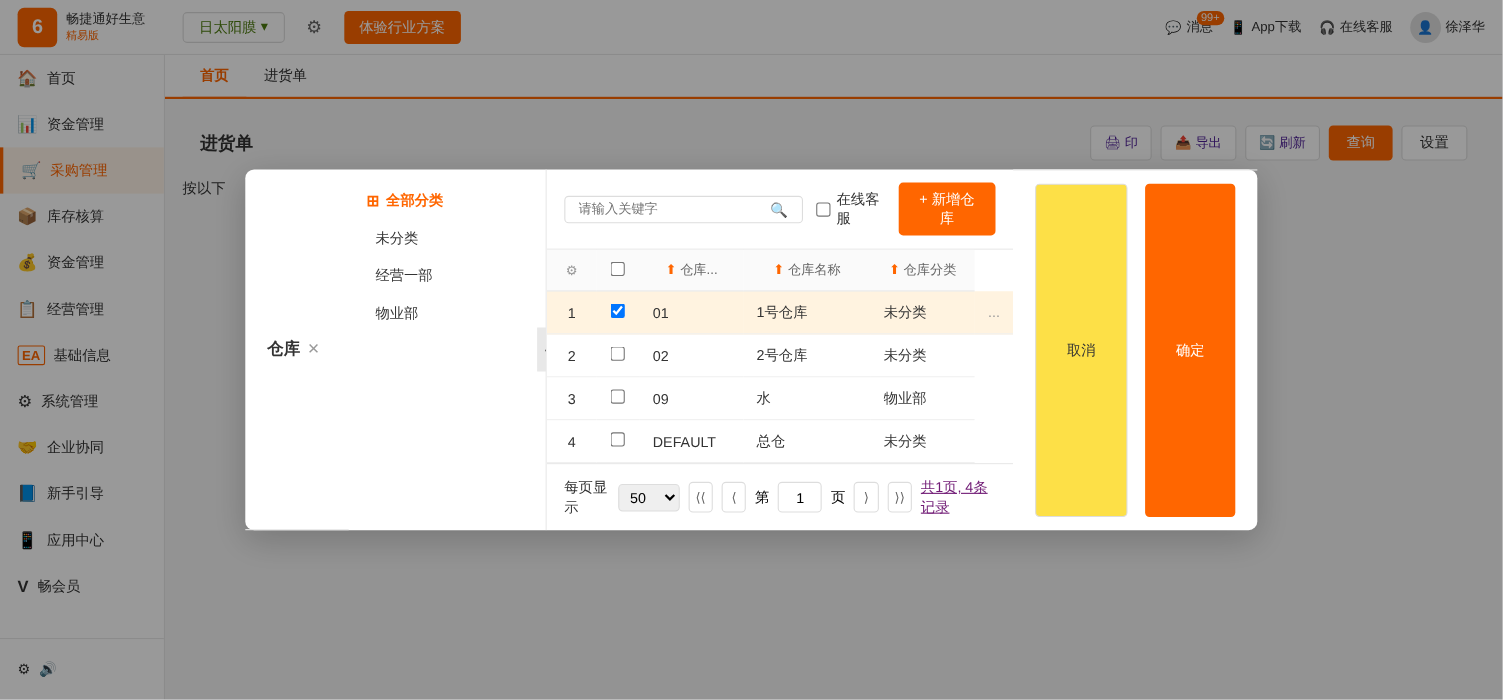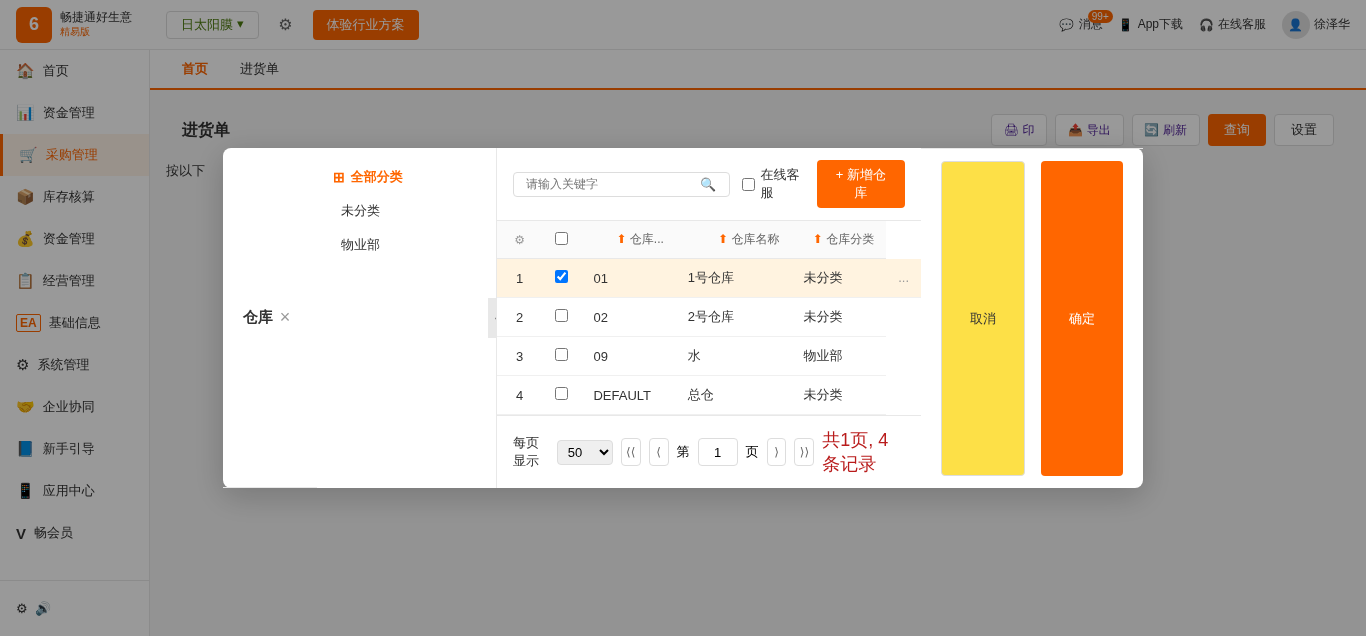--- a/index.html
+++ b/index.html
@@ -166,21 +166,21 @@
     }
     .add-btn {
       margin-left: auto;
       background: #f60; color: #fff; border: none; border-radius: 4px;
       padding: 6px 16px; cursor: pointer; font-size: 13px;
     }
     .table-container { flex: 1; overflow-y: auto; }
     table { width: 100%; border-collapse: collapse; }
     thead tr { background: #fafafa; }
     th {
-      padding: 10px 12px; text-align: right; font-size: 12px; color: #666;
+      padding: 10px 12px; text-align: center; font-size: 12px; color: #666;
       border-bottom: 1px solid #e8e8e8; font-weight: normal;
     }
     td {
       padding: 10px 12px; font-size: 13px; color: #333;
       border-bottom: 1px solid #f0f0f0;
     }
     tr.row-highlight { background: #fff3e0; }
     tr.row-highlight td { background: #fff3e0; }
     .col-index { width: 50px; text-align: center; }
     .col-checkbox { width: 40px; text-align: center; }
@@ -199,21 +199,21 @@
     }
     .page-btn {
       width: 28px; height: 28px; border: 1px solid #ddd; background: #fff;
       border-radius: 4px; cursor: pointer; display: flex; align-items: center; justify-content: center;
       font-size: 12px; color: #666;
     }
     .page-input {
       width: 40px; height: 28px; border: 1px solid #ddd; border-radius: 4px;
       text-align: center; font-size: 13px;
     }
-    .page-info { font-size: 18px; color: #b91c1c; }
+    .page-info { font-size: 13px; color: #701a75; text-decoration: underline; }
 
     
     .modal-footer {
       padding: 12px 20px; display: flex; justify-content: center; gap: 16px;
       border-top: 1px solid #e8e8e8;
     }
     .cancel-btn {
       padding: 7px 28px; border: 1px solid #ddd; background: #fde047;
       border-radius: 4px; cursor: pointer; font-size: 13px; color: #333;
     }
@@ -374,20 +374,21 @@
     <span class="modal-close">×</span>
   </div>
   <div class="modal-body">
 
     <div class="modal-left">
       <div class="category-header">
         <span class="category-grid-icon">⊞</span>
         <span>全部分类</span>
       </div>
       <div class="category-item">未分类</div>
+      <div class="category-item">经营一部</div>
       <div class="category-item">物业部</div>
       <div class="collapse-btn">
         <span>«</span>
       </div>
     </div>
 
     <div class="modal-right">
       <div class="modal-toolbar">
         <div class="search-box">
           <input type="text" placeholder="请输入关键字" style="">

